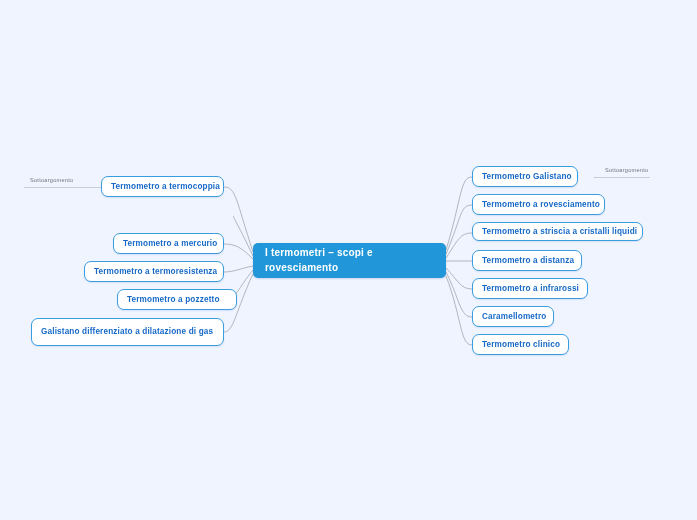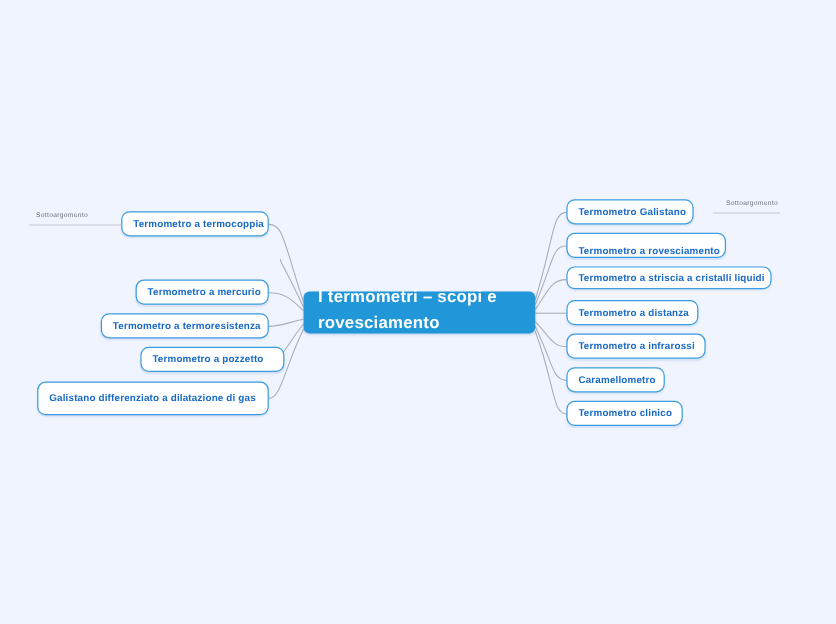--- a/index.html
+++ b/index.html
@@ -47,28 +47,27 @@
   .leaf.wrap {
     white-space: normal;
     line-height: 1.35;
   }
   .leaf-right { justify-content: flex-start; }
   .leaf-left  { justify-content: flex-start; }
 
   #center-node {
     background: #2196d9;
     color: #ffffff;
-    font-size: 14px;
+    font-size: 10px;
     font-weight: bold;
     line-height: 1.45;
     padding: 0 12px;
     border-radius: 5px;
     letter-spacing: 0.2px;
     box-shadow: 0 1px 2px rgba(20,80,140,0.18);
-    align-items: flex-end;
   }
   .sublabel {
     position: absolute;
     font-size: 5.6px;
     color: #6d7480;
     letter-spacing: 0.25px;
     white-space: nowrap;
   }
   .subline {
     position: absolute;
@@ -132,21 +131,21 @@
   </div>
 
   <div class="node leaf leaf-left wrap" style="left:31px; top:318px; width:193px; height:28px;">
     <span>Galistano differenziato a dilatazione di gas</span>
   </div>
 
   <div class="node leaf leaf-right" style="left:472px; top:166px; width:106px; height:21px;">
     <span>Termometro Galistano</span>
   </div>
 
-  <div class="node leaf leaf-right" style="left:472px; top:194px; width:133px; height:21px;align-items:flex-end;">
+  <div class="node leaf leaf-right" style="left:472px; top:194px; width:133px; height:21px;">
     <span>Termometro a rovesciamento</span>
   </div>
 
   <div class="node leaf leaf-right" style="left:472px; top:222px; width:171px; height:19px;">
     <span>Termometro a striscia a cristalli liquidi</span>
   </div>
 
   <div class="node leaf leaf-right" style="left:472px; top:250px; width:110px; height:21px;">
     <span>Termometro a distanza</span>
   </div>

